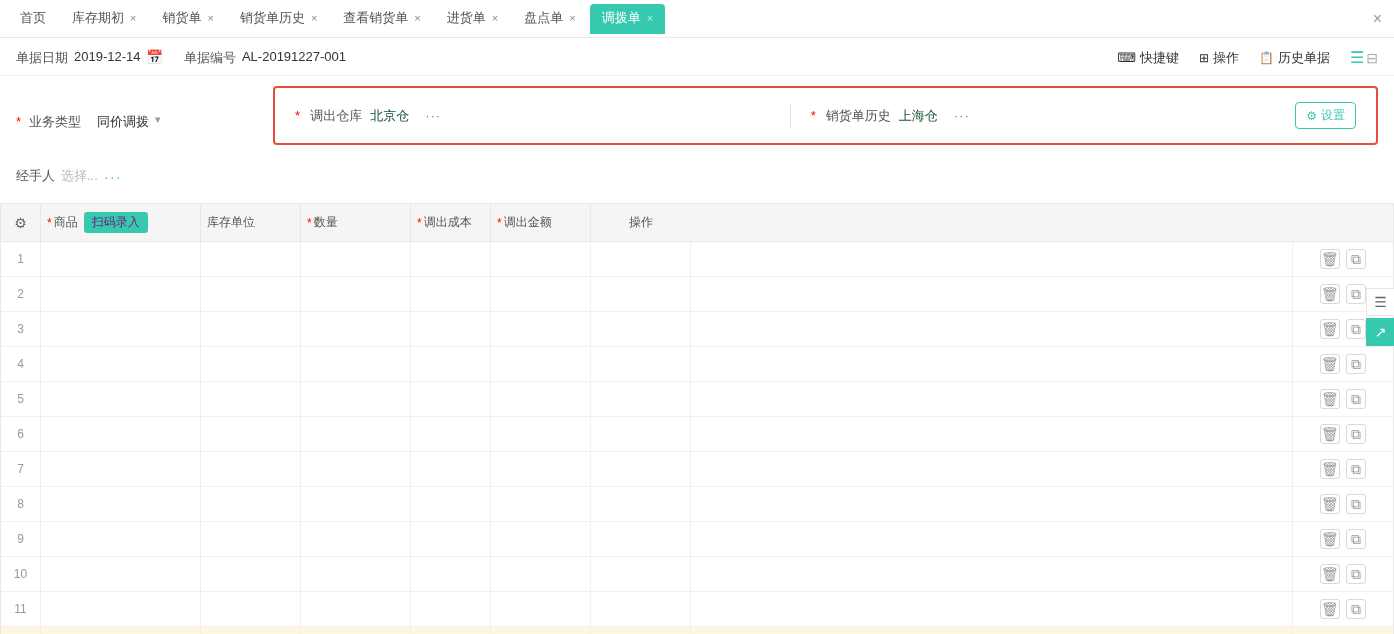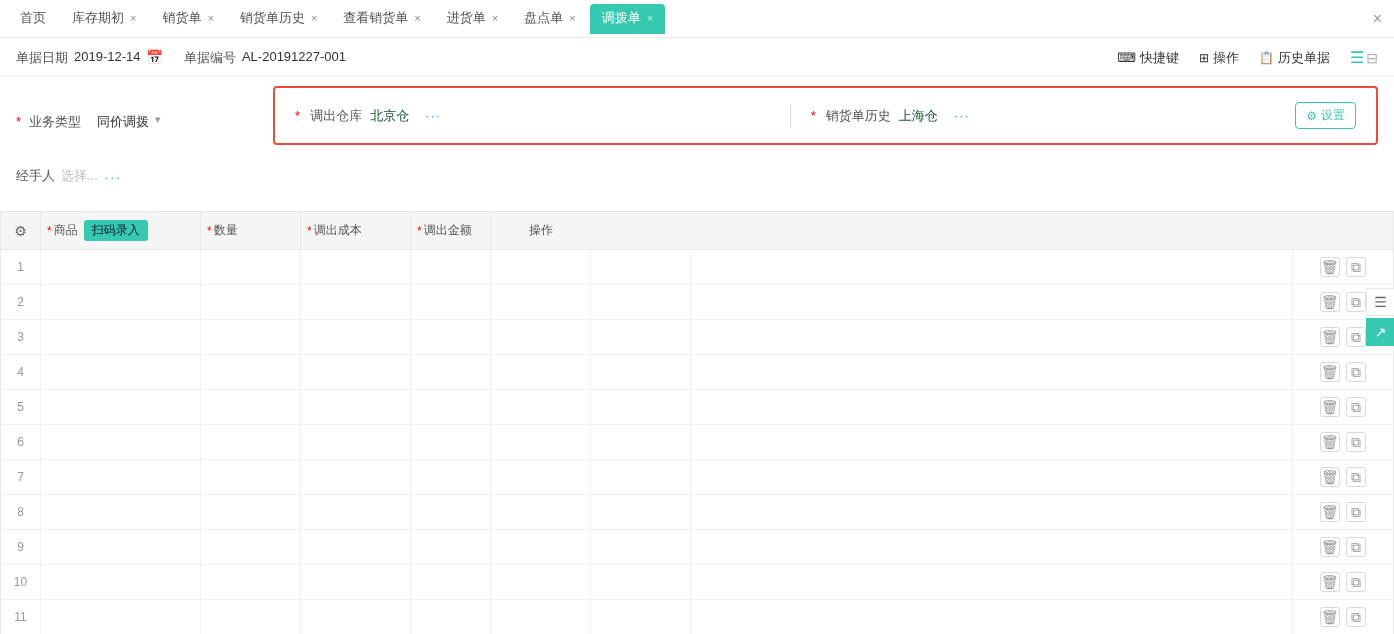--- a/index.html
+++ b/index.html
@@ -117,21 +117,21 @@
       font-size: 12px;
       white-space: nowrap;
       margin-left: 10px;
     }
 
     
     .person-row {
       display: flex;
       align-items: center;
       gap: 6px;
-      margin-bottom: 20px;
+      margin-bottom: 12px;
     }
     .person-select {
       color: #bbb;
       cursor: pointer;
     }
     .col-settings-btn {
       width: 40px;
       display: flex;
       align-items: center;
       justify-content: center;
@@ -146,21 +146,21 @@
       font-size: 12px;
       color: #555;
       font-weight: normal;
       display: flex;
       align-items: center;
     }
     .th:last-child { border-right: none; justify-content: center; }
     .th .req { color: #f00; margin-right: 2px; }
     .scan-btn {
       background: #36c9b0;
-      color: #0f172a;
+      color: #701a75;
       border-radius: 3px;
       padding: 2px 8px;
       font-size: 12px;
       cursor: pointer;
       margin-left: 6px;
       white-space: nowrap;
     }
 
     
     .data-table {
@@ -348,20 +348,23 @@
   <div style="display:grid; grid-template-columns: 40px 160px 100px 110px 80px 100px 100px 1fr 100px; background:#f5f5f5; border:1px solid #e8e8e8;">
     <div class="col-settings-btn" style="border-right:1px solid #e8e8e8; display:flex; align-items:center; justify-content:center;">
       <span style="font-size:14px;">⚙</span>
     </div>
     <div class="th" style="border-right:1px solid #e8e8e8;">
       <span class="req">*</span>
       <span>商品</span>
       <span class="scan-btn">扫码录入</span>
     </div>
     <div class="th" style="border-right:1px solid #e8e8e8;">
+      <span>库存单位</span>
+    </div>
+    <div class="th" style="border-right:1px solid #e8e8e8;">
       <span class="req">*</span>
       <span>数量</span>
     </div>
     <div class="th" style="border-right:1px solid #e8e8e8;">
       <span class="req">*</span>
       <span>调出成本</span>
     </div>
     <div class="th" style="border-right:1px solid #e8e8e8;">
       <span class="req">*</span>
       <span>调出金额</span>

